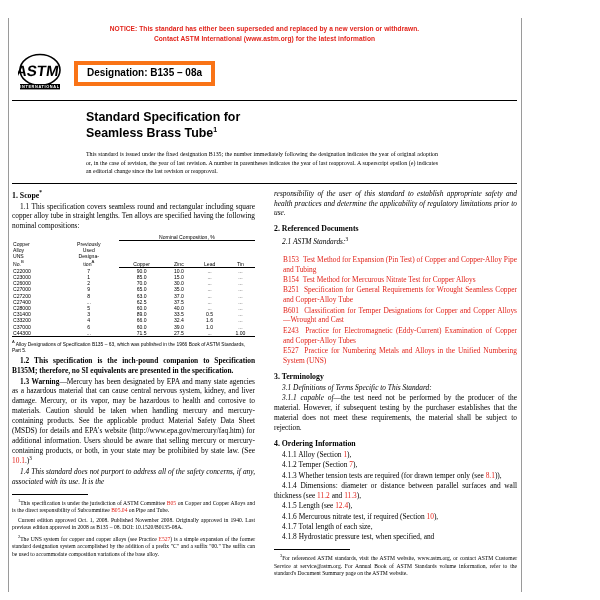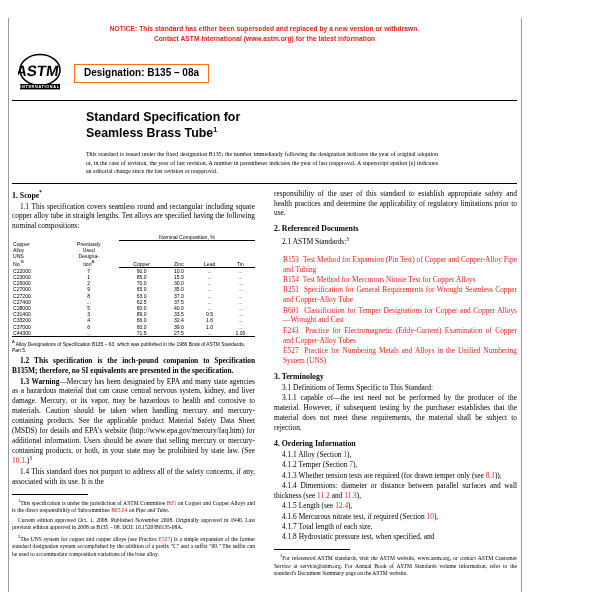--- a/index.html
+++ b/index.html
@@ -61,21 +61,21 @@
   }
   .logo {
     width: 46px;
     height: 40px;
     position: relative;
     flex: 0 0 auto;
   }
   .logo svg { display: block; }
   .desig-box {
     margin-left: 10px;
-    border: 1px solid #f97316;
+    border: 4px solid #f97316;
     padding: 3px 9px 4px 9px;
     font-family: "Liberation Sans", sans-serif;
     font-weight: bold;
     font-size: 10px;
     line-height: 1;
   }
 
   .rule-heavy {
     border-top: 1.6px solid #000;
     margin: 7px 0 0 0;
@@ -126,21 +126,21 @@
   }
   h2.sec.first { margin-top: 0; }
   h2.sec sup { font-size: 5.4px; vertical-align: super; }
 
   p.para {
     margin: 0 0 0 0;
     text-indent: 8px;
     text-align: justify;
   }
   p.para + p.para { margin-top: 0.5px; }
-  .it { }
+  .it { font-style: italic; }
   .bd { font-weight: bold; }
   .lnk { color: #e2231a; }
   sup.fn { font-size: 5.2px; vertical-align: super; }
 
   
   table.comp {
     border-collapse: collapse;
     width: 100%;
     font-family: "Liberation Sans", sans-serif;
     font-size: 5.1px;

